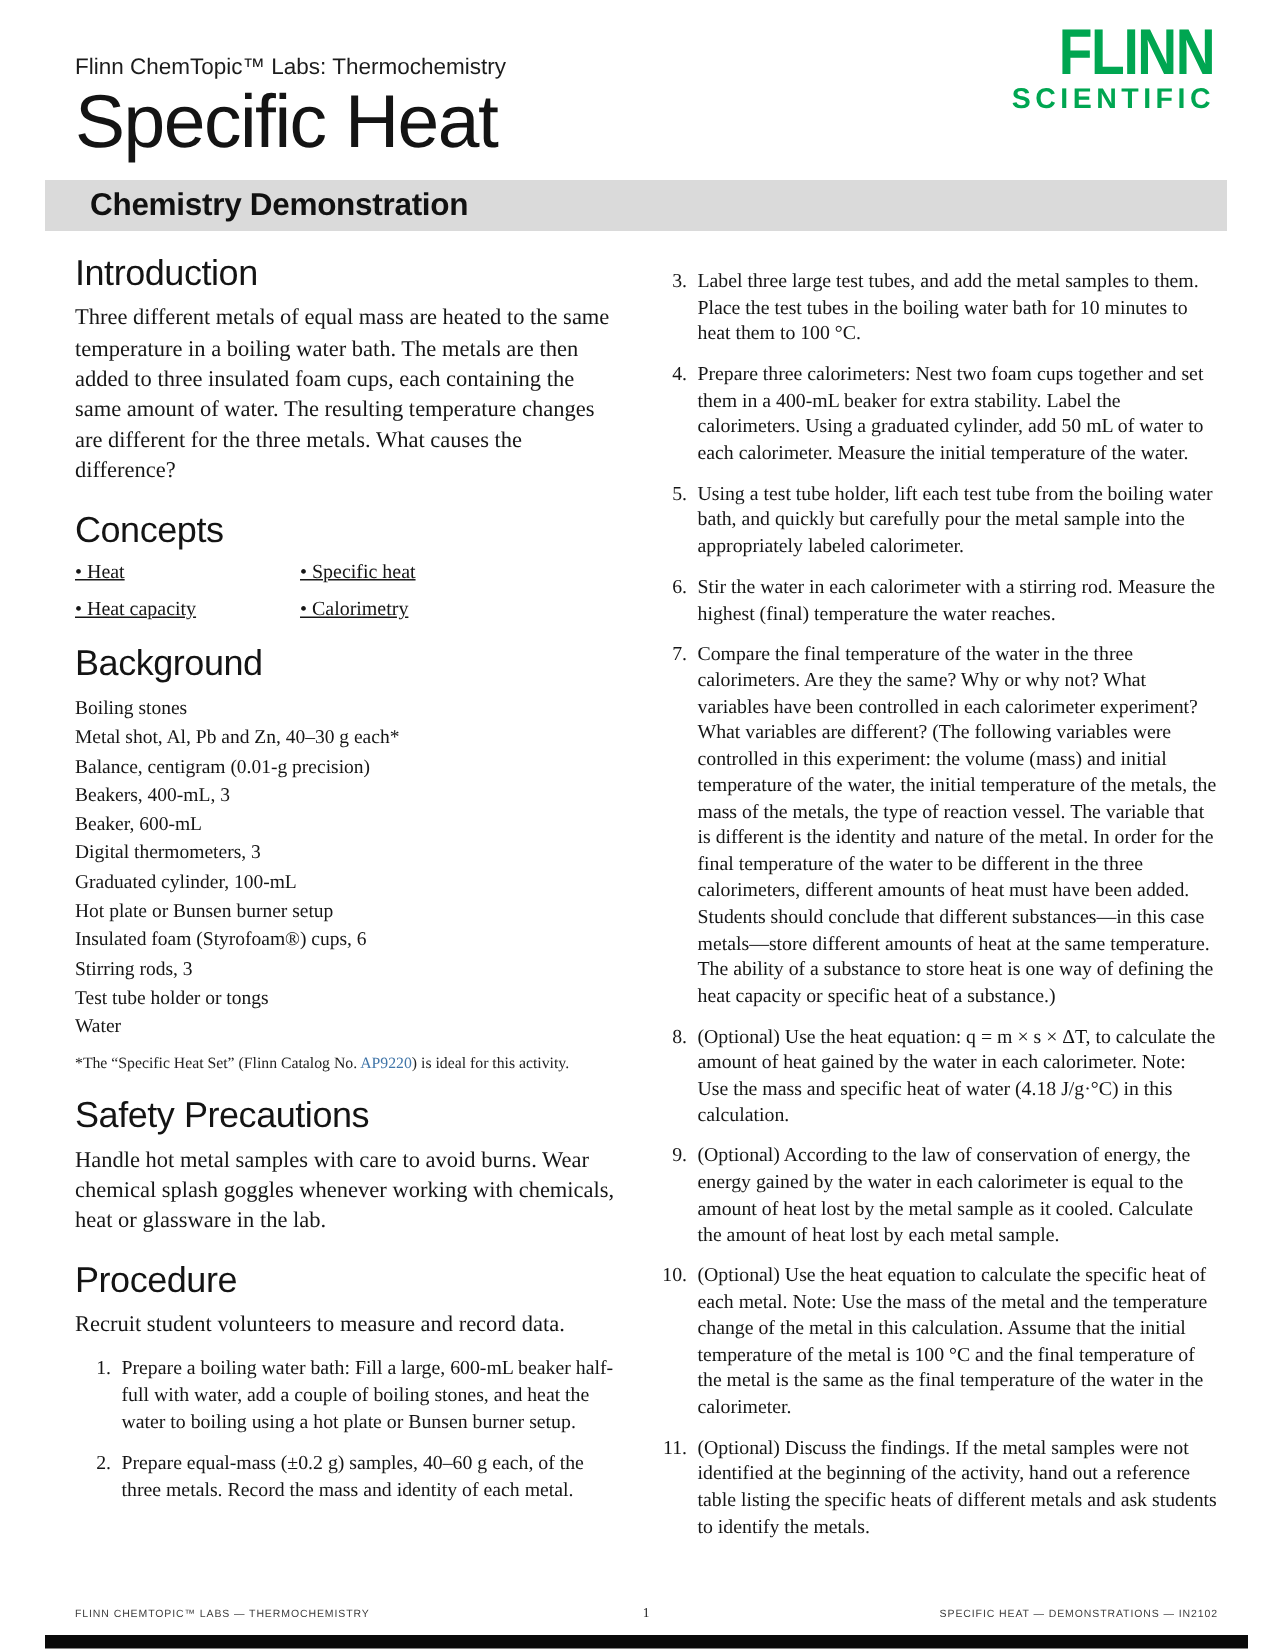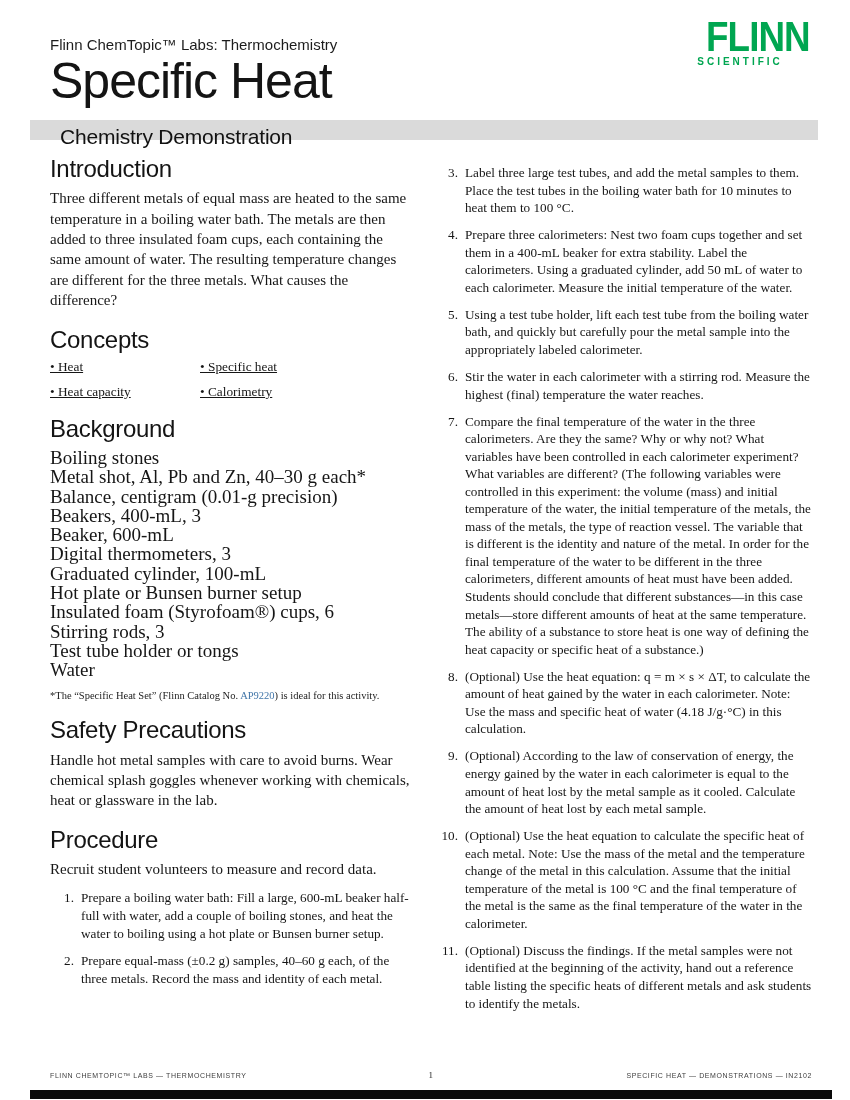--- a/index.html
+++ b/index.html
@@ -22,41 +22,41 @@
     color:#00A651;
     line-height:1;
   }
   .logo-main{
     font-weight:700;font-size:40px;letter-spacing:-1px;
     transform:scale(0.92,1.08);transform-origin:right top;
     display:block;text-align:right;
   }
   .logo-sub{
     display:block;margin-top:3px;
-    font-weight:700;font-size:10px;letter-spacing:3px;
-    text-align:left;
+    font-weight:700;font-size:19px;letter-spacing:3px;
+    text-align:right;
   }
 
   .eyebrow{
     margin:0;padding-top:36px;
     font-family:"Liberation Sans", sans-serif;
     font-size:15px;color:#1c1c1c;
   }
   h1.title{
     margin:3px 0 14px 0;
     font-family:"Liberation Sans", sans-serif;
     font-weight:400;font-size:50px;letter-spacing:-1px;
     line-height:1.0;color:#141414;
   }
   .banner{
     margin-left:-20px;margin-right:-6px;
     background:#DADADA;
-    height:20px;line-height:34px;
-    font-family:"Liberation Sans", sans-serif;
-    font-weight:400;font-size:21px;color:#111;
+    height:34px;line-height:34px;
+    font-family:"Liberation Sans", sans-serif;
+    font-weight:700;font-size:21px;color:#111;
     padding-left:30px;
     letter-spacing:-0.2px;
   }
 
   .columns{display:flex;gap:24px;margin-top:14px;}
   .col-left{width:360px;flex:0 0 360px;}
   .col-right{flex:1;padding-top:4px;}
 
   h2.sect{
     font-family:"Liberation Sans", sans-serif;
@@ -70,21 +70,21 @@
   .concepts-grid{
     display:grid;grid-template-columns:150px auto;
     row-gap:9px;margin-top:4px;
     font-size:13.3px;
     text-decoration:underline;
   }
   .concept-item::before{content:"• ";}
 
   .materials{margin-top:2px;}
   .materials .mat-item{
-    font-size:19px;line-height:19.3px;
+    font-size:13px;line-height:19.3px;
   }
   .footnote{
     margin-top:11px;font-size:10.5px;color:#222;
   }
   .footnote a{color:#4075A8;text-decoration:none;}
 
   .steps{margin-top:6px;}
   .step{display:flex;margin-bottom:10px;}
   .step-num{
     flex:0 0 24px;text-align:right;padding-right:7px;

